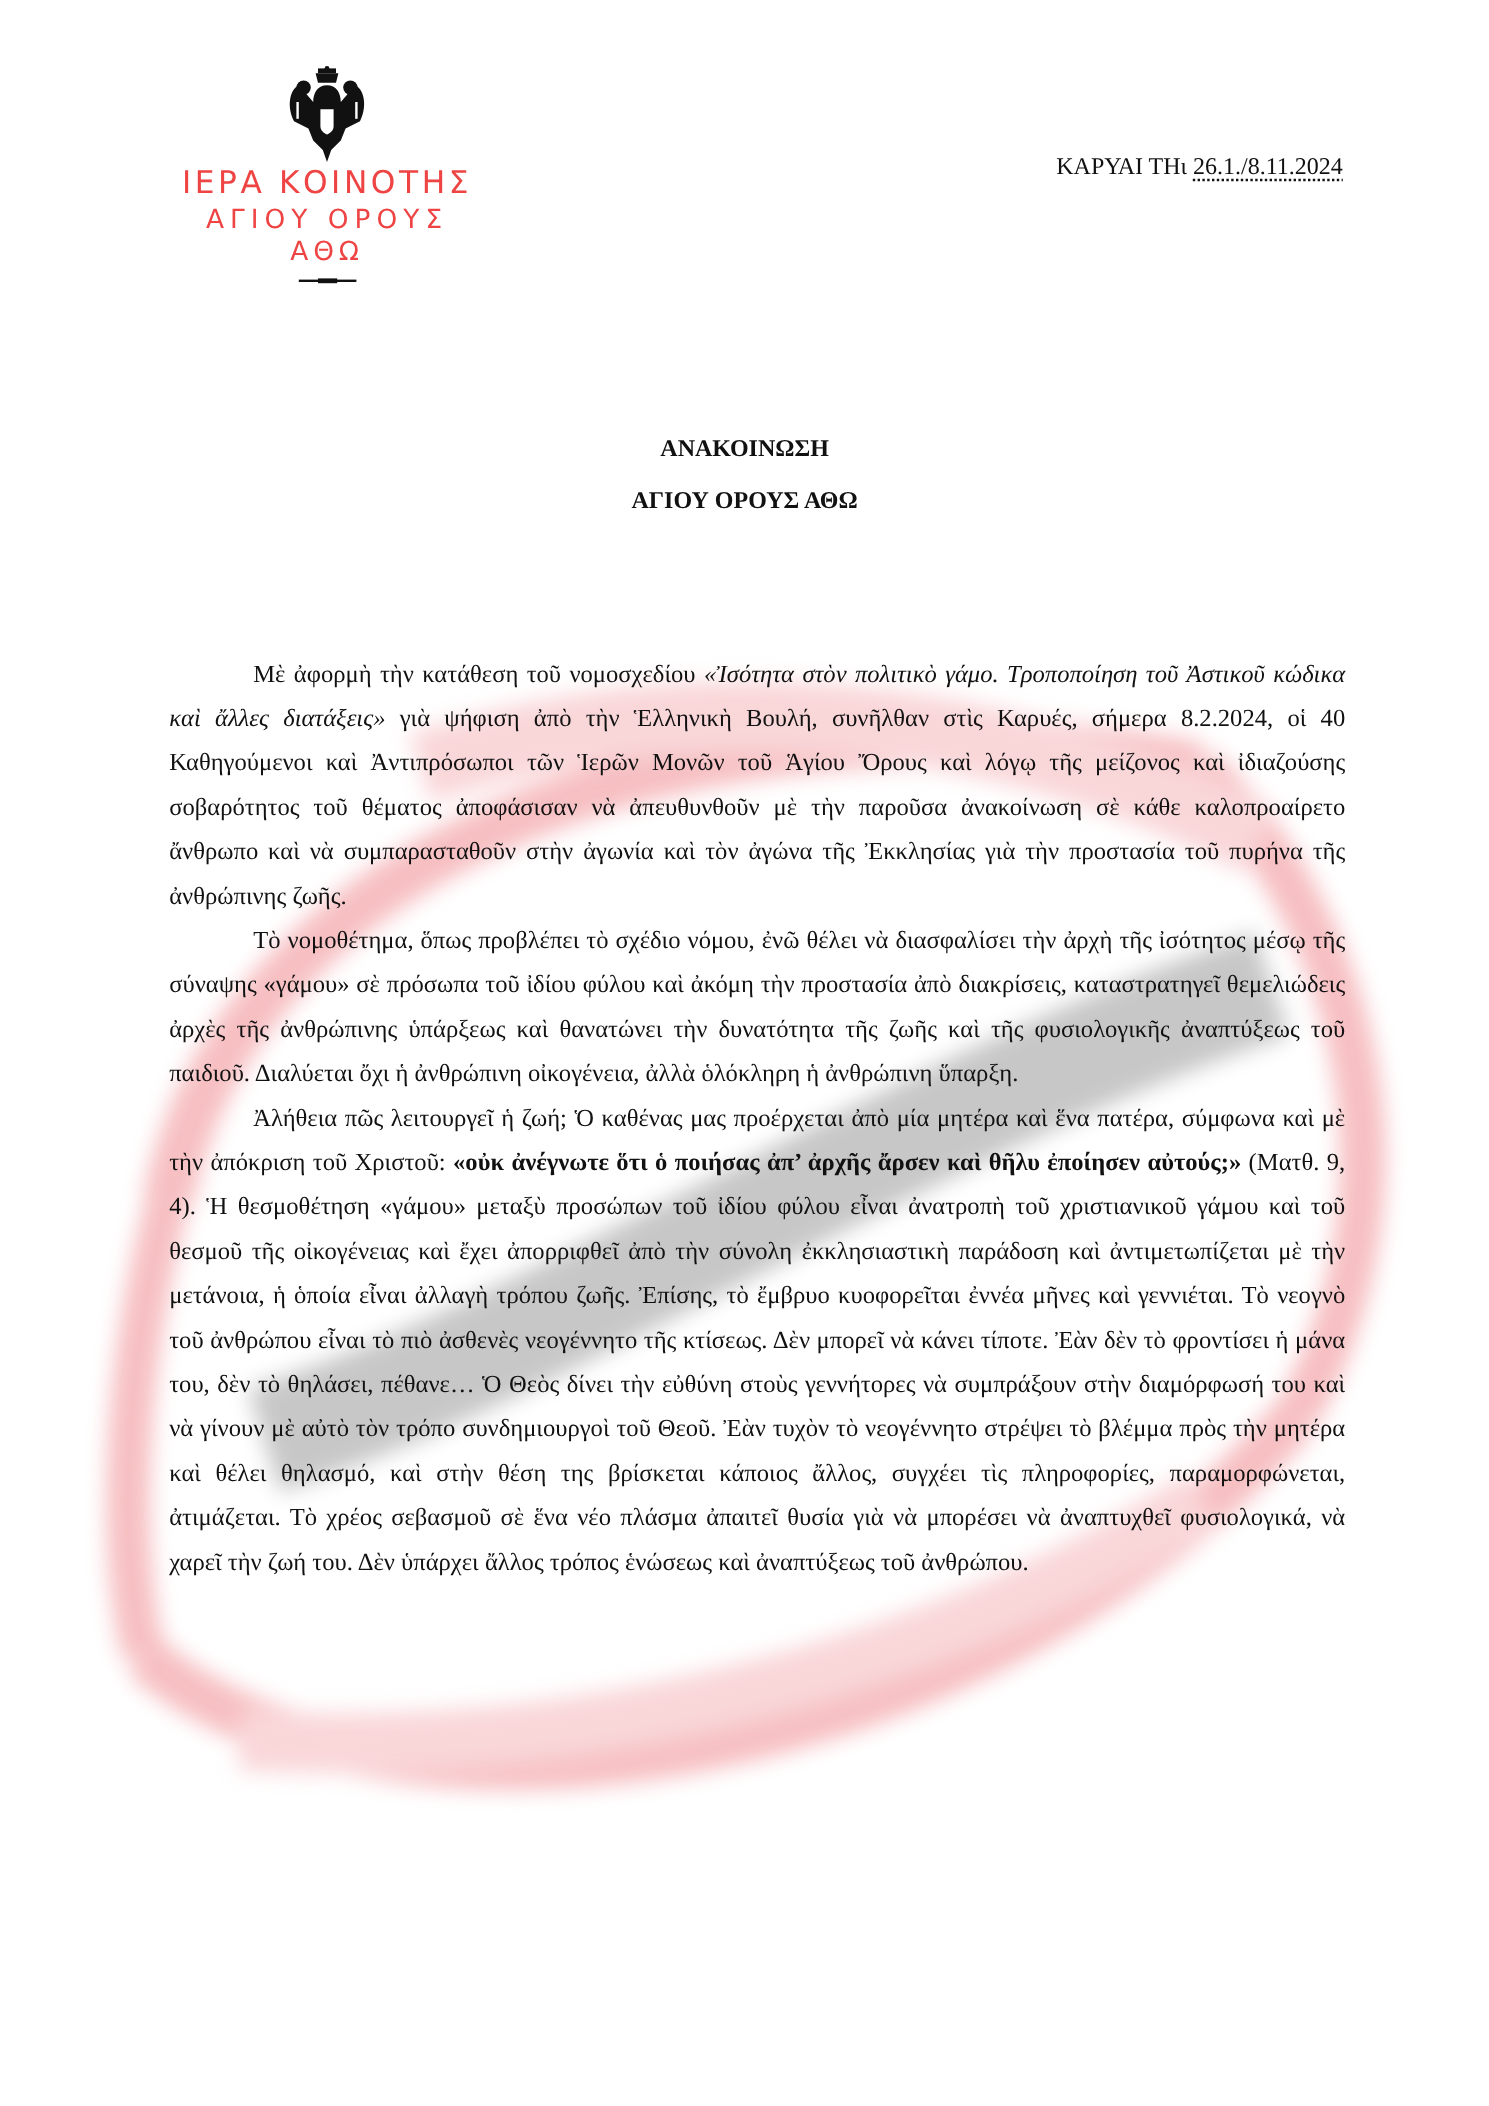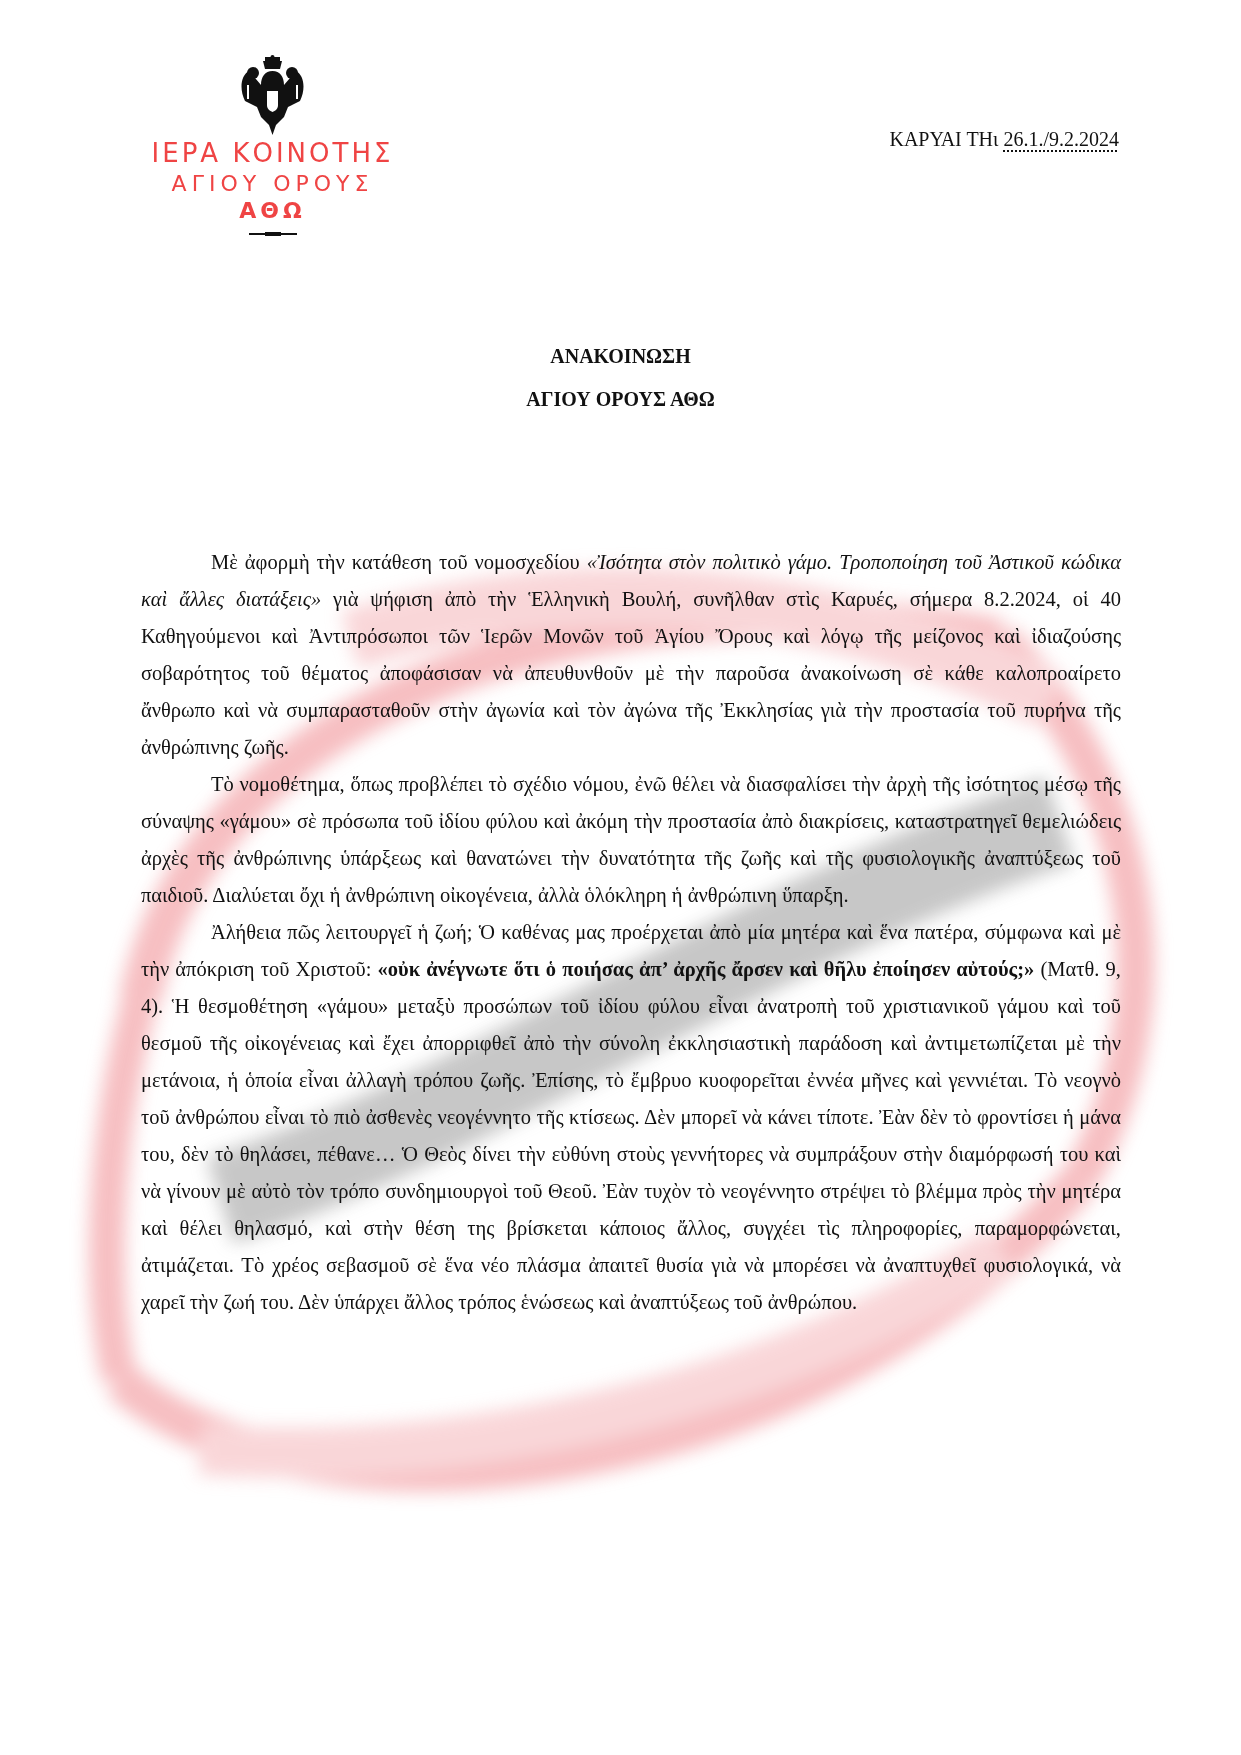--- a/index.html
+++ b/index.html
@@ -7,26 +7,26 @@
     width: 1241px; height: 1755px; background: #ffffff; position: relative; overflow: hidden;
     font-family: "DejaVu Serif", "Liberation Serif", serif; color: #111;
   }
   .watermark { position: absolute; left: 0; top: 0; width: 1241px; height: 1755px; pointer-events: none; z-index: 0; }
   .page { position: absolute; left: 0; top: 0; width: 1241px; height: 1755px; z-index: 1; }
   .letterhead { position: absolute; left: 150px; top: 55px; width: 245px; text-align: center; }
   .emblem { width: 75px; height: 82px; margin: 0 auto; display: block; }
   .lh-line { font-family: "DejaVu Sans", "Liberation Sans", sans-serif; letter-spacing: 3px; color: #ef4444; line-height: 1.25; }
   .lh-1 { font-size: 26px; }
   .lh-2 { font-size: 22px; letter-spacing: 5px; }
-  .lh-3 { font-size: 22px; letter-spacing: 4px; font-weight: bold; }
+  .lh-3 { font-size: 22px; letter-spacing: 4px; }
   .lh-rule { width: 48px; height: 2px; background: #111; margin: 8px auto 0; position: relative; }
   .lh-rule::after { content: ""; position: absolute; left: 16px; top: -1px; width: 16px; height: 4px; background: #111; }
   .dateline { position: absolute; right: 122px; top: 128px; font-family: "Liberation Serif", serif; font-size: 20px; }
   .dateline .date { text-decoration: underline dotted; text-underline-offset: 4px; }
-  .titles { position: absolute; left: 0; top: 345px; width: 1241px; text-align: center; font-family: "Liberation Serif", serif; font-weight: bold; font-size: 20px; }
+  .titles { position: absolute; left: 0; top: 363px; width: 1241px; text-align: center; font-family: "Liberation Serif", serif; font-weight: bold; font-size: 20px; }
   .titles div { height: 43px; }
   .body { position: absolute; left: 141px; top: 544px; width: 980px; font-family: "Liberation Serif", serif; font-size: 20.5px; line-height: 37px; text-align: justify; }
   .body p { margin: 0; text-indent: 70px; }
   .it { font-style: italic; }
   .bd { font-weight: bold; }
 </style>
 </head>
 <body>
 
 <svg class="watermark" viewBox="0 0 1241 1755" xmlns="http://www.w3.org/2000/svg">
@@ -64,21 +64,21 @@
         <rect x="61" y="30" width="2" height="14"></rect>
       </g>
     </svg>
     <div class="lh-line lh-1">ΙΕΡΑ ΚΟΙΝΟΤΗΣ</div>
     <div class="lh-line lh-2">ΑΓΙΟΥ ΟΡΟΥΣ</div>
     <div class="lh-line lh-3">ΑΘΩ</div>
     <div class="lh-rule"></div>
   </div>
 
   <div class="dateline">
-    <span>ΚΑΡΥΑΙ ΤΗι </span><span class="date">26.1./9.2.2024</span>
+    <span>ΚΑΡΥΑΙ ΤΗι </span><span class="date">26.1./8.11.2024</span>
   </div>
 
   <div class="titles">
     <div>ΑΝΑΚΟΙΝΩΣΗ</div>
     <div>ΑΓΙΟΥ ΟΡΟΥΣ ΑΘΩ</div>
   </div>
 
   <div class="body">
     <p><span>Μὲ ἀφορμὴ τὴν κατάθεση τοῦ νομοσχεδίου </span><span class="it">«Ἰσότητα στὸν πολιτικὸ γάμο. Τροποποίηση τοῦ Ἀστικοῦ κώδικα καὶ ἄλλες διατάξεις»</span><span> γιὰ ψήφιση ἀπὸ τὴν Ἑλληνικὴ Βουλή, συνῆλθαν στὶς Καρυές, σήμερα 8.2.2024, οἱ 40 Καθηγούμενοι καὶ Ἀντιπρόσωποι τῶν Ἱερῶν Μονῶν τοῦ Ἁγίου Ὄρους καὶ λόγῳ τῆς μείζονος καὶ ἰδιαζούσης σοβαρότητος τοῦ θέματος ἀποφάσισαν νὰ ἀπευθυνθοῦν μὲ τὴν παροῦσα ἀνακοίνωση σὲ κάθε καλοπροαίρετο ἄνθρωπο καὶ νὰ συμπαρασταθοῦν στὴν ἀγωνία καὶ τὸν ἀγώνα τῆς Ἐκκλησίας γιὰ τὴν προστασία τοῦ πυρήνα τῆς ἀνθρώπινης ζωῆς.</span></p>
     <p>Τὸ νομοθέτημα, ὅπως προβλέπει τὸ σχέδιο νόμου, ἐνῶ θέλει νὰ διασφαλίσει τὴν ἀρχὴ τῆς ἰσότητος μέσῳ τῆς σύναψης «γάμου» σὲ πρόσωπα τοῦ ἰδίου φύλου καὶ ἀκόμη τὴν προστασία ἀπὸ διακρίσεις, καταστρατηγεῖ θεμελιώδεις ἀρχὲς τῆς ἀνθρώπινης ὑπάρξεως καὶ θανατώνει τὴν δυνατότητα τῆς ζωῆς καὶ τῆς φυσιολογικῆς ἀναπτύξεως τοῦ παιδιοῦ. Διαλύεται ὄχι ἡ ἀνθρώπινη οἰκογένεια, ἀλλὰ ὁλόκληρη ἡ ἀνθρώπινη ὕπαρξη.</p>

